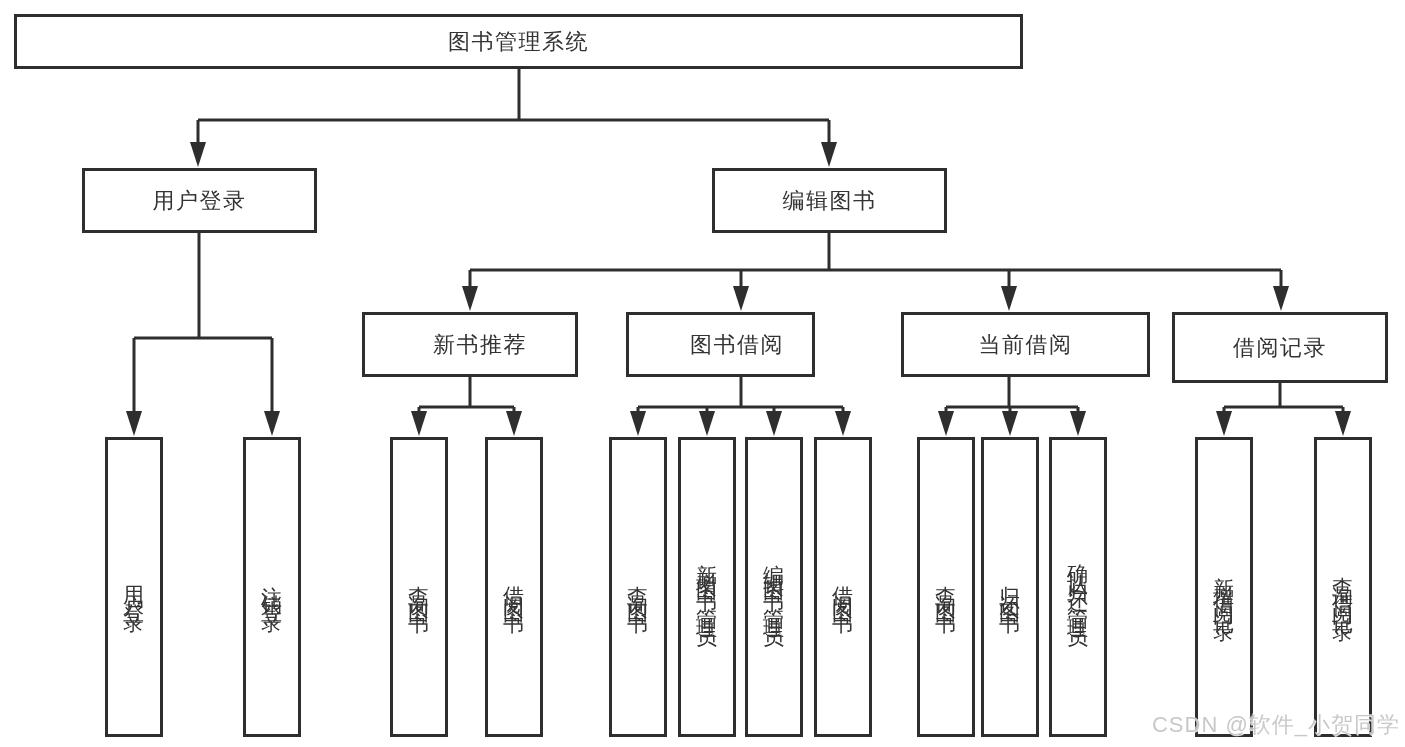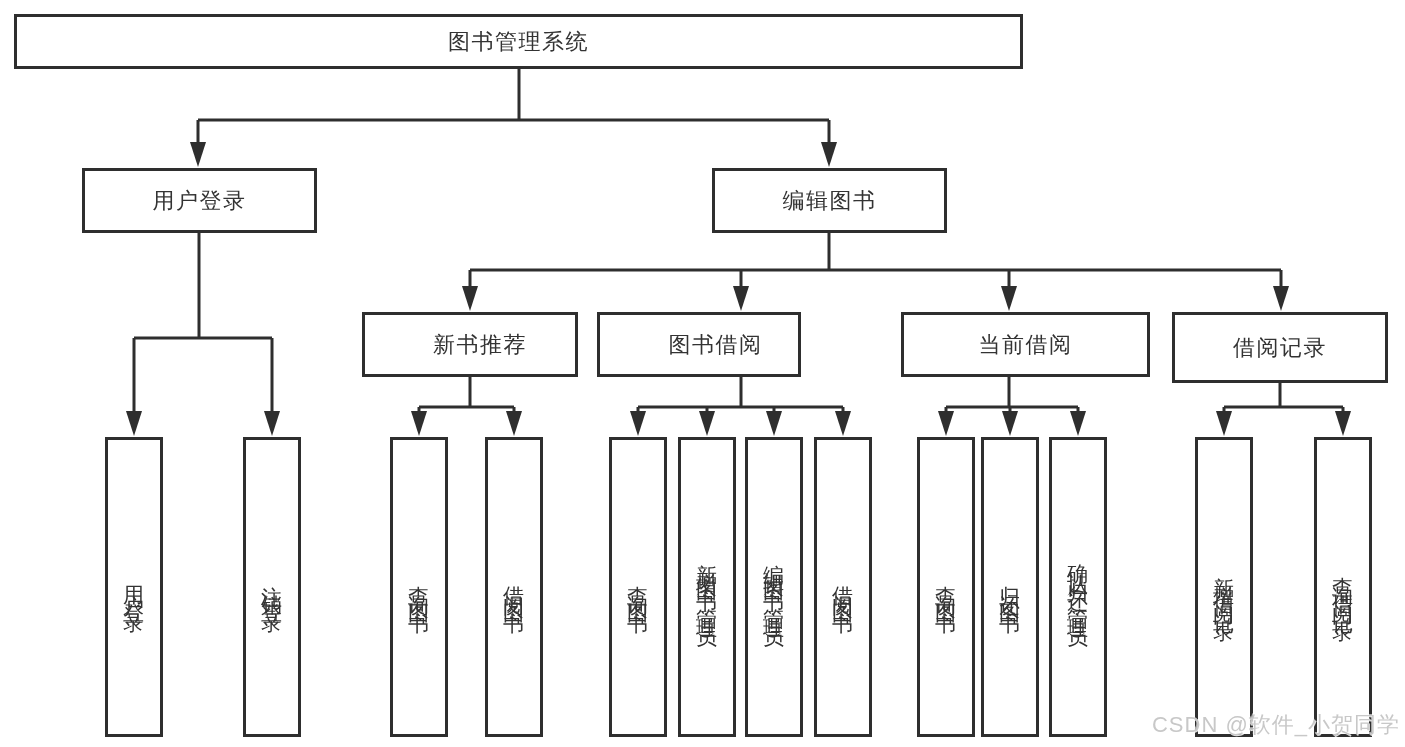--- a/index.html
+++ b/index.html
@@ -41,21 +41,21 @@
     letter-spacing: 9px;
     line-height: 1;
   }
   
   .n-root   { left: 14px;   top: 14px;  width: 1009px; height: 55px; }
   
   .n-login  { left: 82px;   top: 168px; width: 235px;  height: 65px; }
   .n-mgmt   { left: 712px;  top: 168px; width: 235px;  height: 65px; }
   
   .n-rec    { left: 362px;  top: 312px; width: 216px;  height: 65px; padding-left: 20px; }
-  .n-borrow { left: 597px;  top: 312px; width: 204px;  height: 65px; padding-left: 33px; }
+  .n-borrow { left: 626px;  top: 312px; width: 189px;  height: 65px; padding-left: 33px; }
   .n-cur    { left: 901px;  top: 312px; width: 249px;  height: 65px; }
   .n-log    { left: 1172px; top: 312px; width: 216px;  height: 71px; }
   
   .leaf { width: 58px; height: 300px; top: 437px; }
   .x134  { left: 105px;  }
   .x272  { left: 243px;  }
   .x419  { left: 390px;  }
   .x514  { left: 485px;  }
   .x638  { left: 609px;  }
   .x707  { left: 678px;  }

